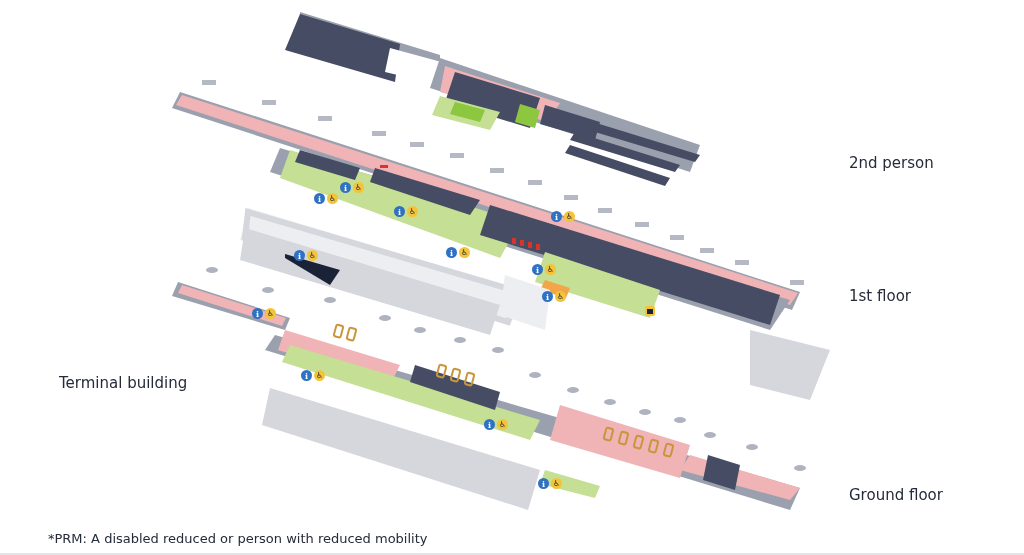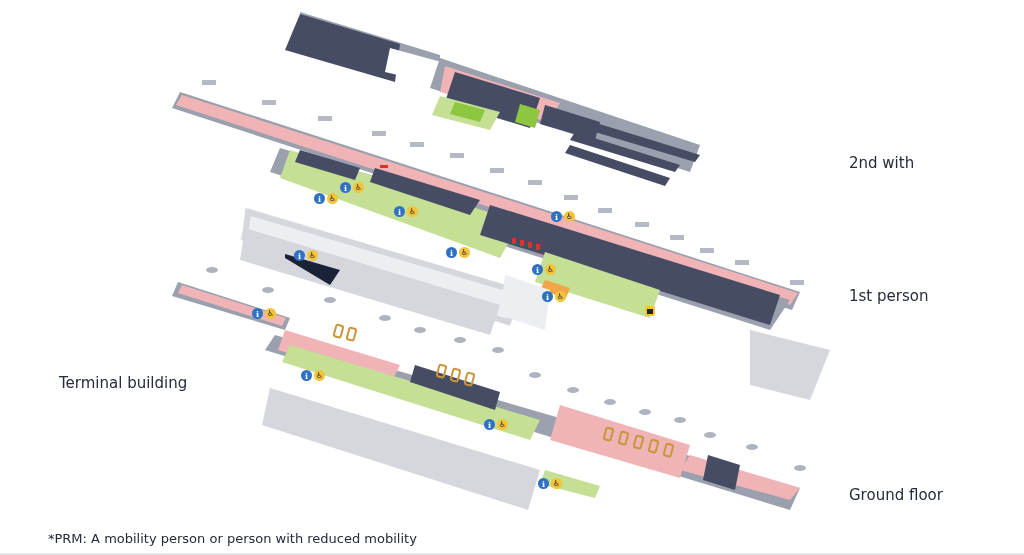--- a/index.html
+++ b/index.html
@@ -180,19 +180,19 @@
 </div>
 <div class="poi" style="left:484px;top:419px;">
   <span class="poi-i">i</span>
   <span class="poi-w">♿</span>
 </div>
 <div class="poi" style="left:538px;top:478px;">
   <span class="poi-i">i</span>
   <span class="poi-w">♿</span>
 </div>
 
-<div class="floor-label" style="left:849px;top:154px;">2nd with</div>
-<div class="floor-label" style="left:849px;top:287px;">1st person</div>
+<div class="floor-label" style="left:849px;top:154px;">2nd person</div>
+<div class="floor-label" style="left:849px;top:287px;">1st floor</div>
 <div class="floor-label" style="left:59px;top:374px;">Terminal building</div>
 <div class="floor-label" style="left:849px;top:486px;">Ground floor</div>
 
-<div class="footnote">*PRM: A mobility person or person with reduced mobility</div>
+<div class="footnote">*PRM: A disabled reduced or person with reduced mobility</div>
 <div class="bottom-rule"></div>
 
 </body></html>

